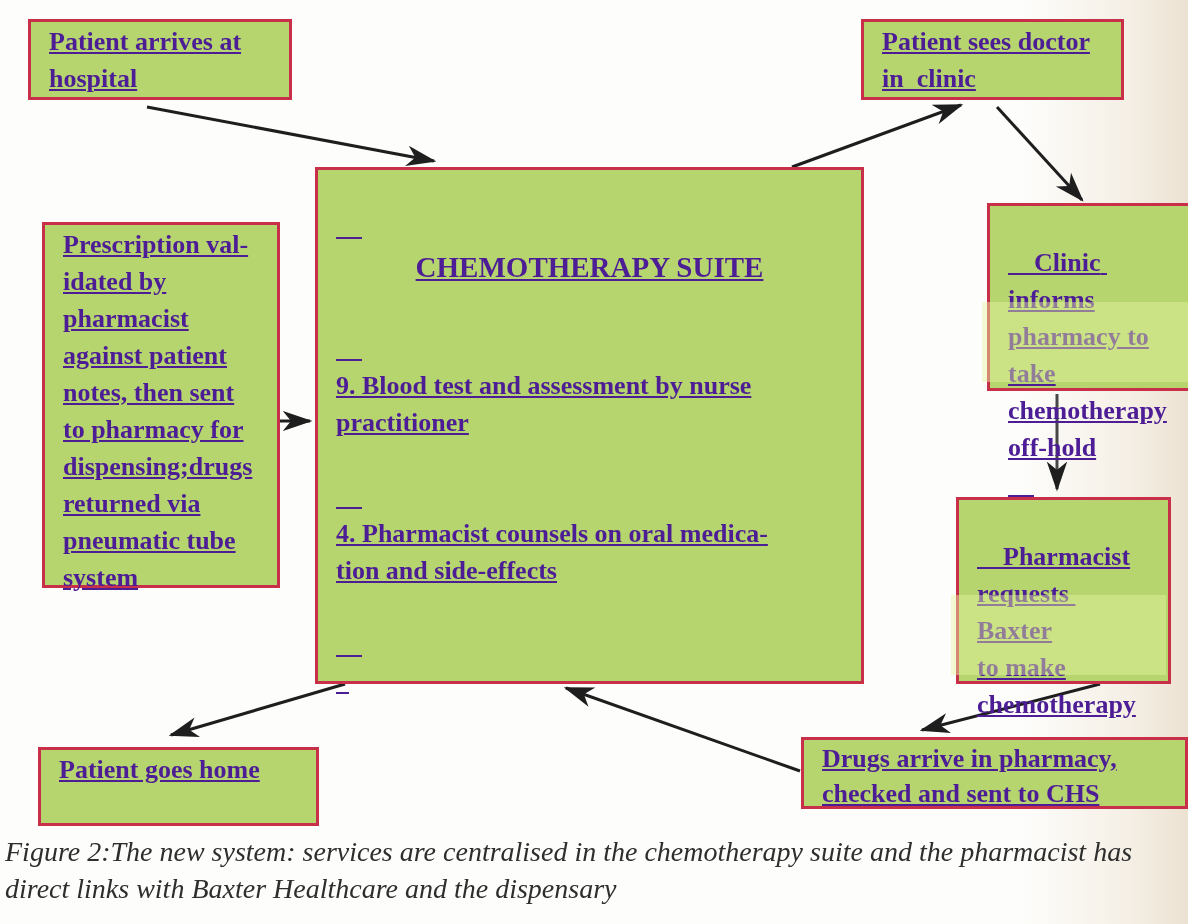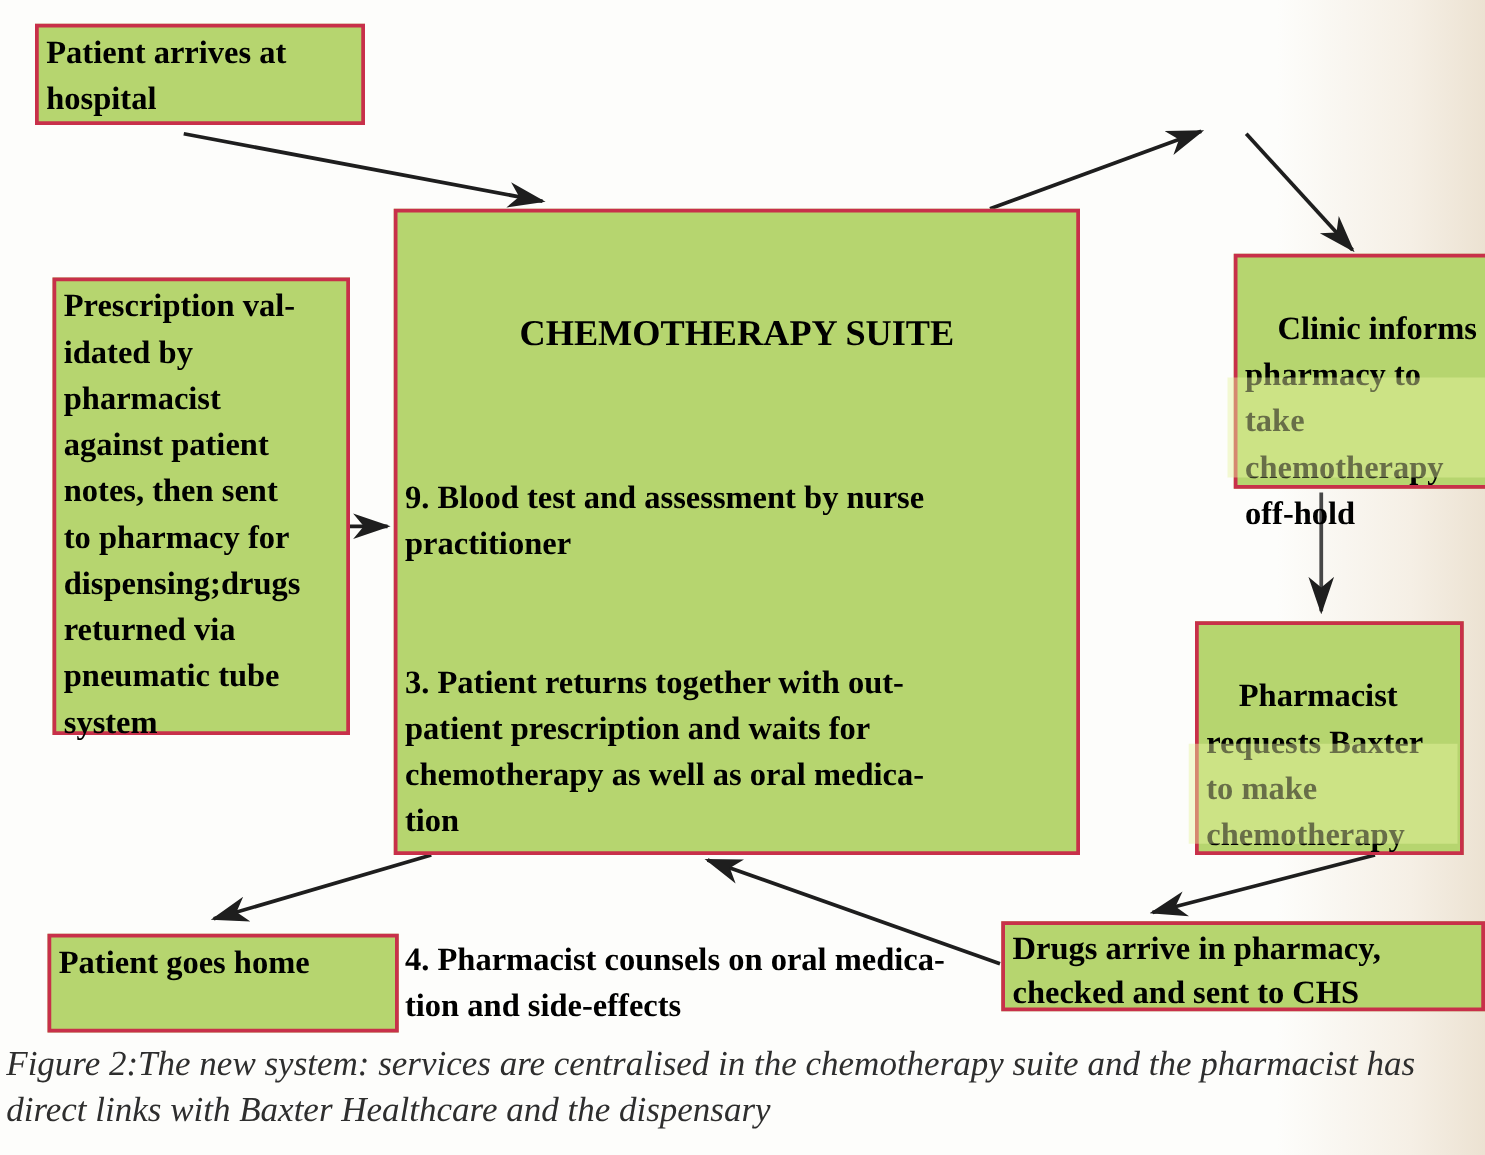--- a/index.html
+++ b/index.html
@@ -7,37 +7,38 @@
     position:relative;
     width:1188px;height:924px;
     background:linear-gradient(90deg,#fdfdfb 0%,#fdfdfb 86%,#f5efe5 95%,#ece2d2 100%);
     font-family:"Liberation Serif","DejaVu Serif",serif;
     overflow:hidden;
   }
   .box{
     position:absolute;
     background:#b6d56f;
     border:3px solid #c8304a;
-    color:#000000;
+    color:#4c1d95;
     font-weight:bold;
     font-size:26px;
     line-height:37px;
-    padding:1px 6px;
+    padding:1px 18px;
     white-space:pre-wrap;
     box-sizing:border-box;
+    text-decoration:underline;
   }
   .box .shine{
     position:absolute;left:-8px;right:2px;bottom:6px;height:44%;
     background:rgba(230,243,160,0.45);
     pointer-events:none;
   }
   #box-patient-arrives   {left:28px;  top:19px;  width:264px; height:81px;}
   #box-patient-sees      {left:861px; top:19px;  width:263px; height:81px;}
   #box-suite             {left:315px; top:167px; width:549px; height:517px; line-height:37px;}
-  #box-suite .suite-title{font-size:29px; text-align:center; line-height:44px; margin-bottom:16px; white-space:normal;}
+  #box-suite .suite-title{font-size:29px; text-align:center; line-height:44px; margin-bottom:4px; white-space:normal;}
   .suite-step{white-space:pre-wrap;}
   #box-prescription      {left:2px;   top:222px; width:238px; height:366px;margin-left:40px;}
   #box-clinic-informs    {left:954px; top:203px; width:215px; height:188px;margin-left:33px;}
   #box-pharmacist-requests{left:956px;top:497px; width:215px; height:187px;}
   #box-drugs-arrive      {left:801px; top:737px; width:387px; height:72px; line-height:35px;}
   #box-patient-home      {left:38px;  top:747px; width:281px; height:79px;}
   .arrow-layer{position:absolute;left:0;top:0;width:1188px;height:924px;pointer-events:none;}
   .caption{
     position:absolute;left:5px;top:833px;width:1180px;
     font-style:italic;font-size:28px;line-height:37px;color:#2e2e2e;
@@ -64,29 +65,27 @@
     <line x1="1057" y1="394" x2="1057" y2="489" stroke="#474747" stroke-width="3" marker-end="url(#ah)"></line>
     <line x1="1100" y1="684" x2="922" y2="730" stroke="#1e1e1e" stroke-width="3" marker-end="url(#ah)"></line>
     <line x1="800" y1="771" x2="566" y2="688" stroke="#1e1e1e" stroke-width="3" marker-end="url(#ah)"></line>
     <line x1="345" y1="684" x2="171" y2="735" stroke="#1e1e1e" stroke-width="3" marker-end="url(#ah)"></line>
     <line x1="252" y1="421" x2="310" y2="421" stroke="#1e1e1e" stroke-width="3" marker-start="url(#ahs)" marker-end="url(#ah)"></line>
   </svg>
 
   <div class="box" id="box-patient-arrives">Patient arrives at
 hospital</div>
 
+  <div class="box" id="box-patient-sees">Patient sees doctor
+in  clinic</div>
 
   <div class="box" id="box-suite">
     <div class="suite-title">CHEMOTHERAPY SUITE</div>
     <div class="suite-step">9. Blood test and assessment by nurse
 practitioner</div>
-    <div class="suite-step">3. Patient returns together with out-
-patient prescription and waits for
-chemotherapy as well as oral medica-
-tion</div>
     <div class="suite-step">4. Pharmacist counsels on oral medica-
 tion and side-effects</div>
     
   </div>
 
   <div class="box" id="box-prescription">Prescription val-
 idated by
 pharmacist
 against patient
 notes, then sent

